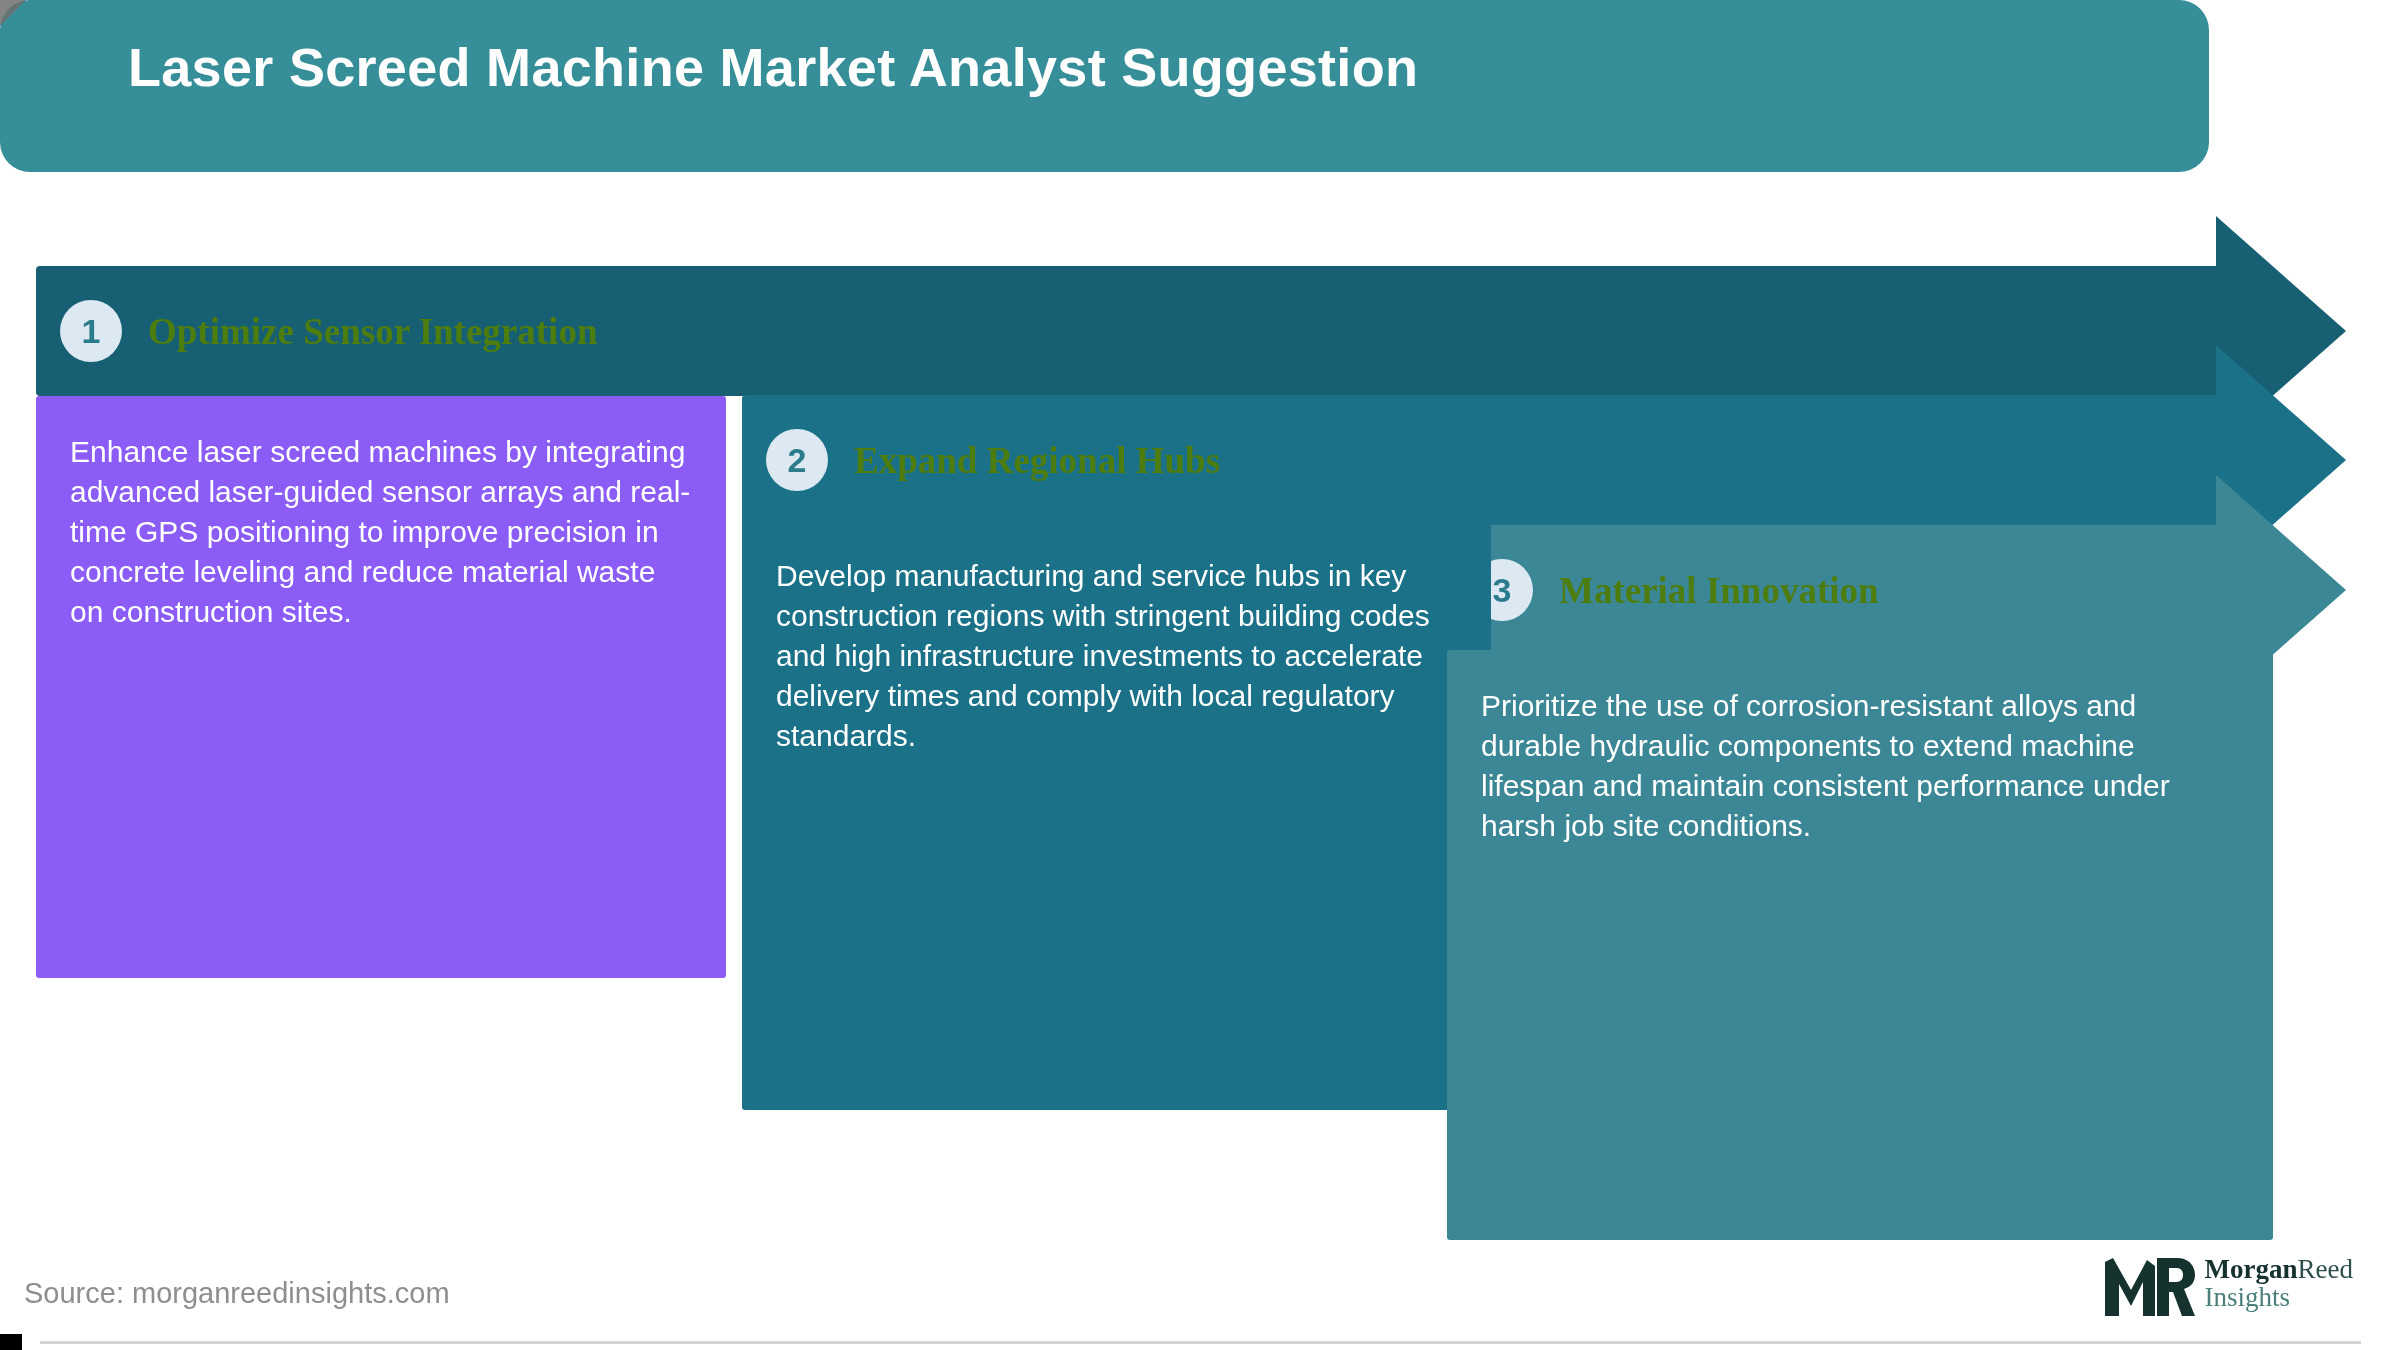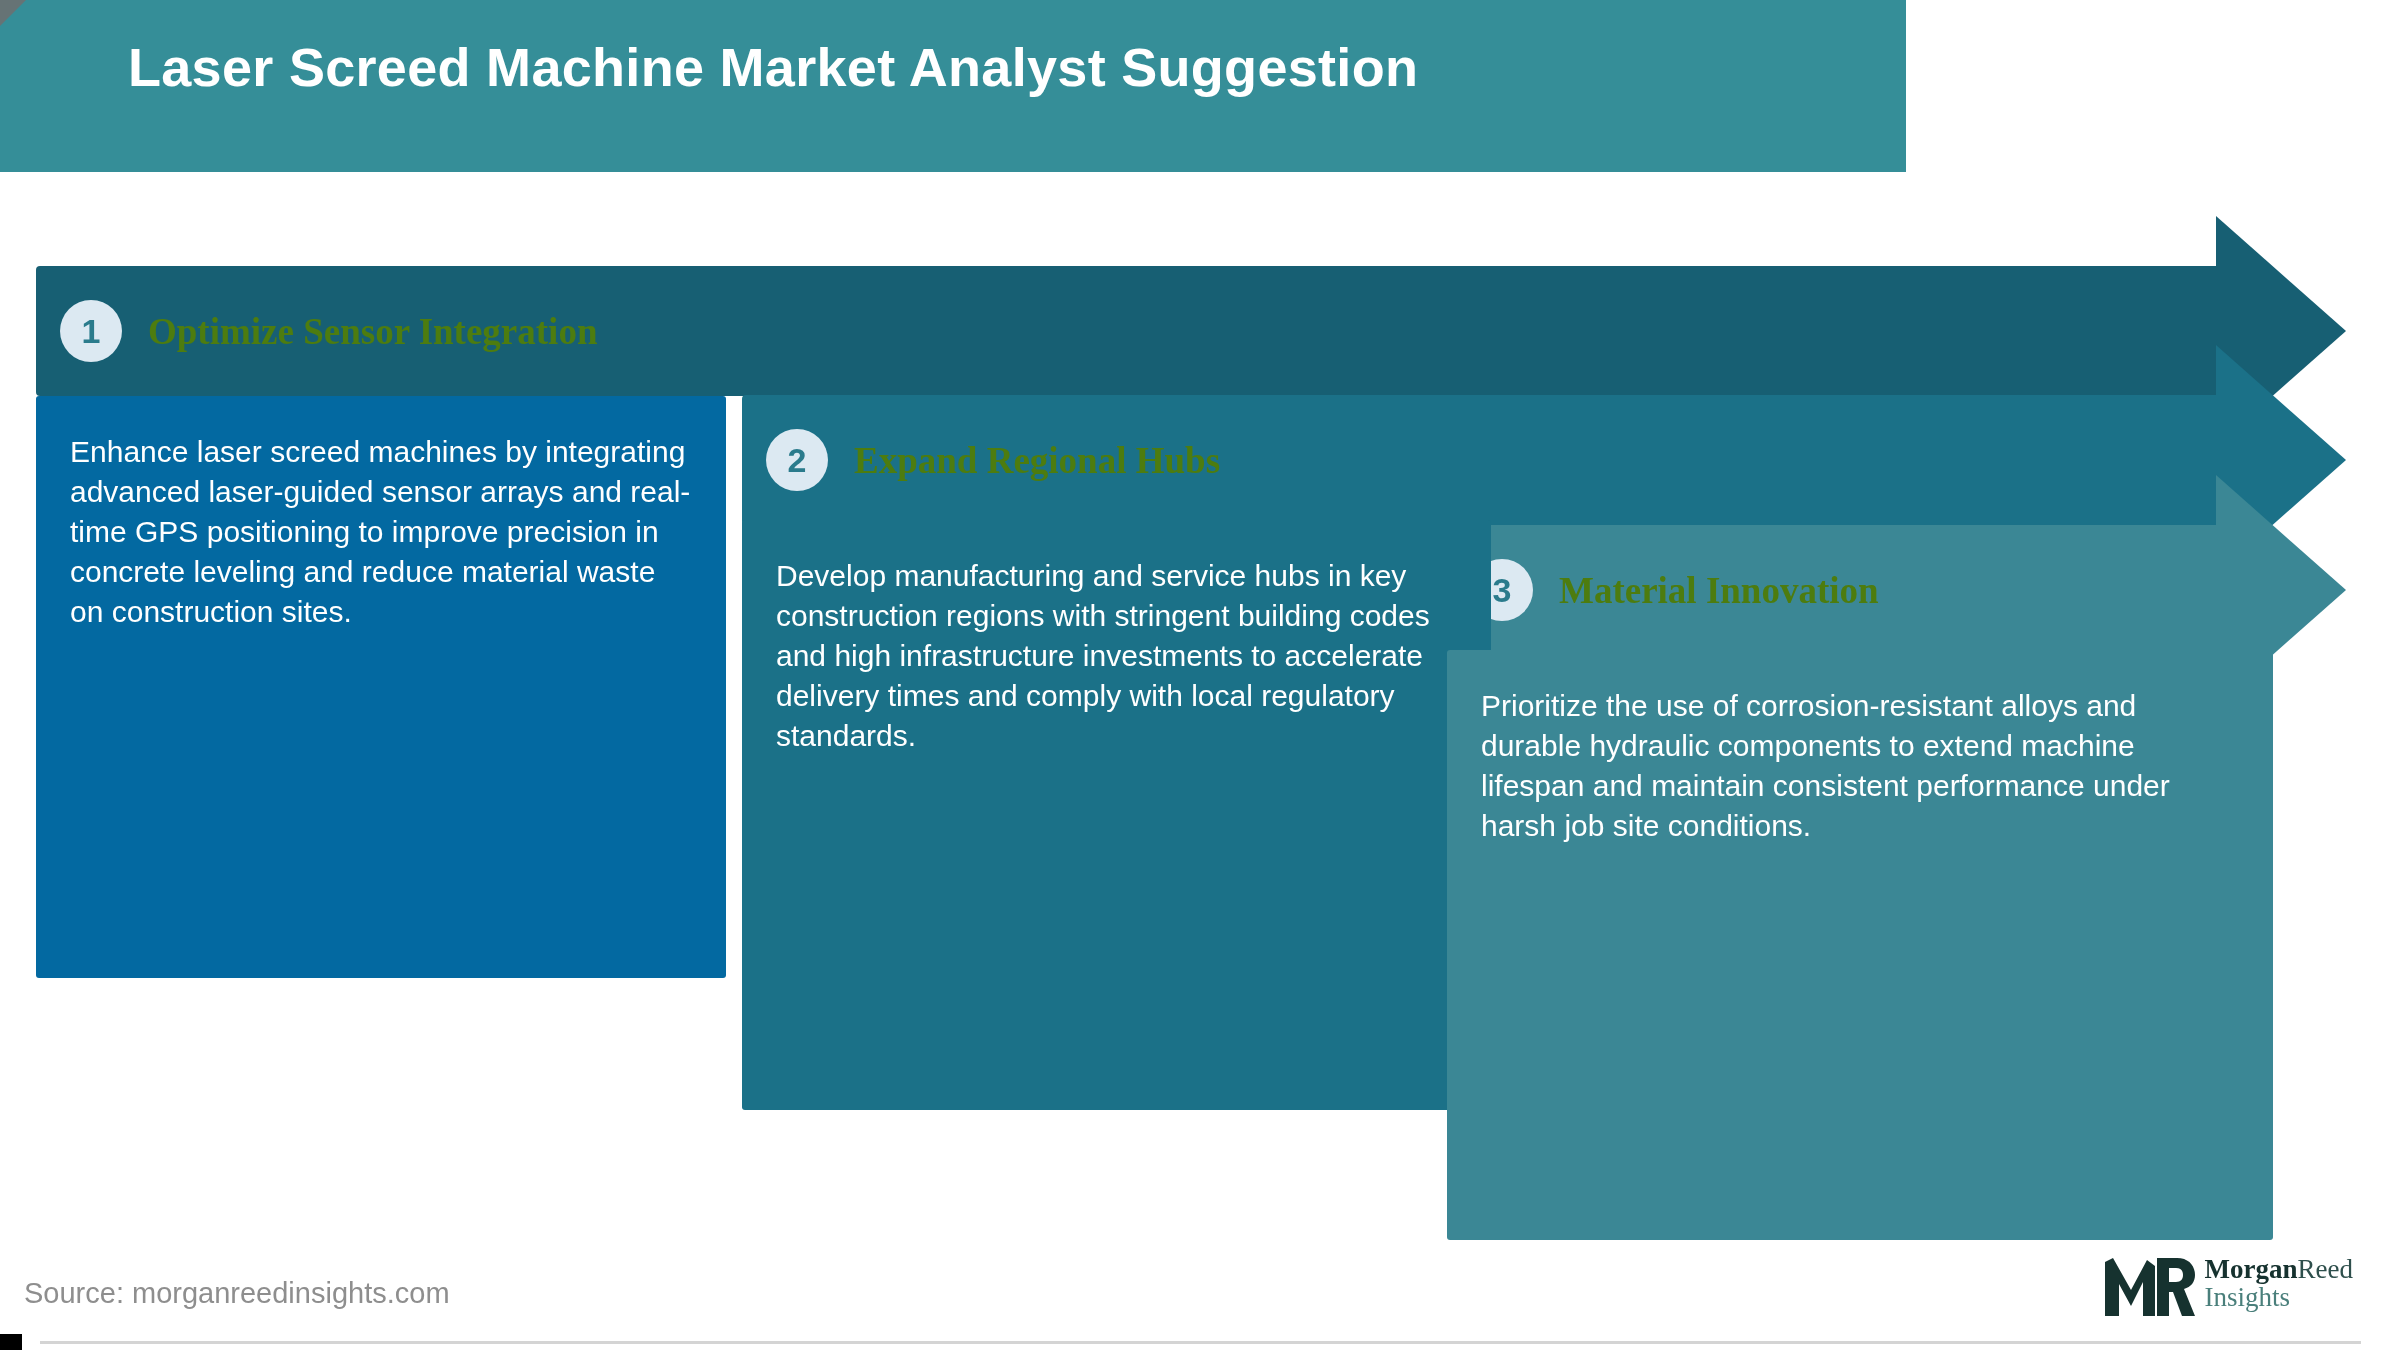--- a/index.html
+++ b/index.html
@@ -17,23 +17,24 @@
     background: #ffffff;
     overflow: hidden;
     box-sizing: border-box;
   }
 
   
   #title-bar {
     position: absolute;
     left: 0;
     top: 0;
-    width: 1906px;
+    width: 2209px;
     height: 172px;
     background: #358e98;
+    border-radius: 30px;
   }
   #title-bar .corner-notch {
     position: absolute;
     left: 0;
     top: 0;
     width: 0;
     height: 0;
     border-top: 26px solid #6f6f6f;
     border-right: 26px solid transparent;
     opacity: .85;
@@ -127,21 +128,21 @@
     border-radius: 3px;
   }
   .panel .body-text {
     color: #ffffff;
     font-size: 30px;
     line-height: 40px;
     white-space: pre-line;
   }
   #panel-1 {
     left: 36px;  top: 396px;  width: 690px;  height: 582px;
-    background: #0369a1;
+    background: #8b5cf6;
   }
   #panel-2 {
     left: 742px; top: 520px; width: 749px; height: 590px;
     background: #1b7188;
   }
   #panel-3 {
     left: 1447px; top: 650px; width: 826px; height: 590px;
     background: #3b8795;
   }
 

